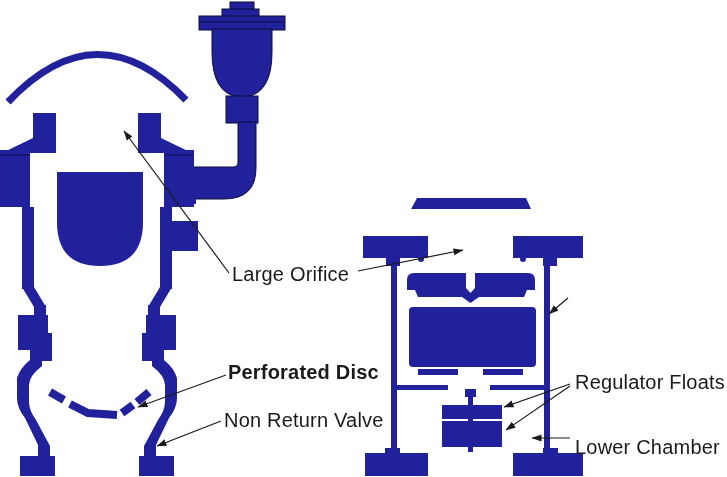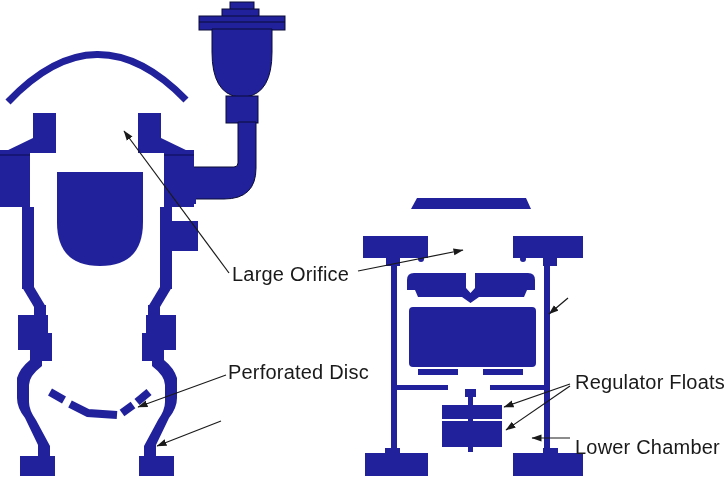--- a/index.html
+++ b/index.html
@@ -132,20 +132,21 @@
       <line x1="221" y1="421" x2="157" y2="446" marker-end="url(#arr)"></line>
       <line x1="568" y1="298" x2="549" y2="314" marker-end="url(#arr)"></line>
       <line x1="570" y1="384" x2="504" y2="407" marker-end="url(#arr)"></line>
       <line x1="570" y1="386" x2="506" y2="430" marker-end="url(#arr)"></line>
       <line x1="570" y1="438" x2="532" y2="438" marker-end="url(#arr)"></line>
     </g>
   </svg>
 
   <div class="lbl" style="left:232px;top:263px;">Large Orifice</div>
 
-  <div class="lbl" style="left:228px;top:361px;">Perforated Disc</div>
+  <div class="lbl" style="left:228px;top:361px;font-weight:bold;">Perforated Disc</div>
 
+  <div class="lbl" style="left:224px;top:409px;">Non Return Valve</div>
 
 
   <div class="lbl" style="left:575px;top:371px;">Regulator Floats</div>
 
   <div class="lbl" style="left:575px;top:436px;">Lower Chamber</div>
 </div>
 
 </body></html>

